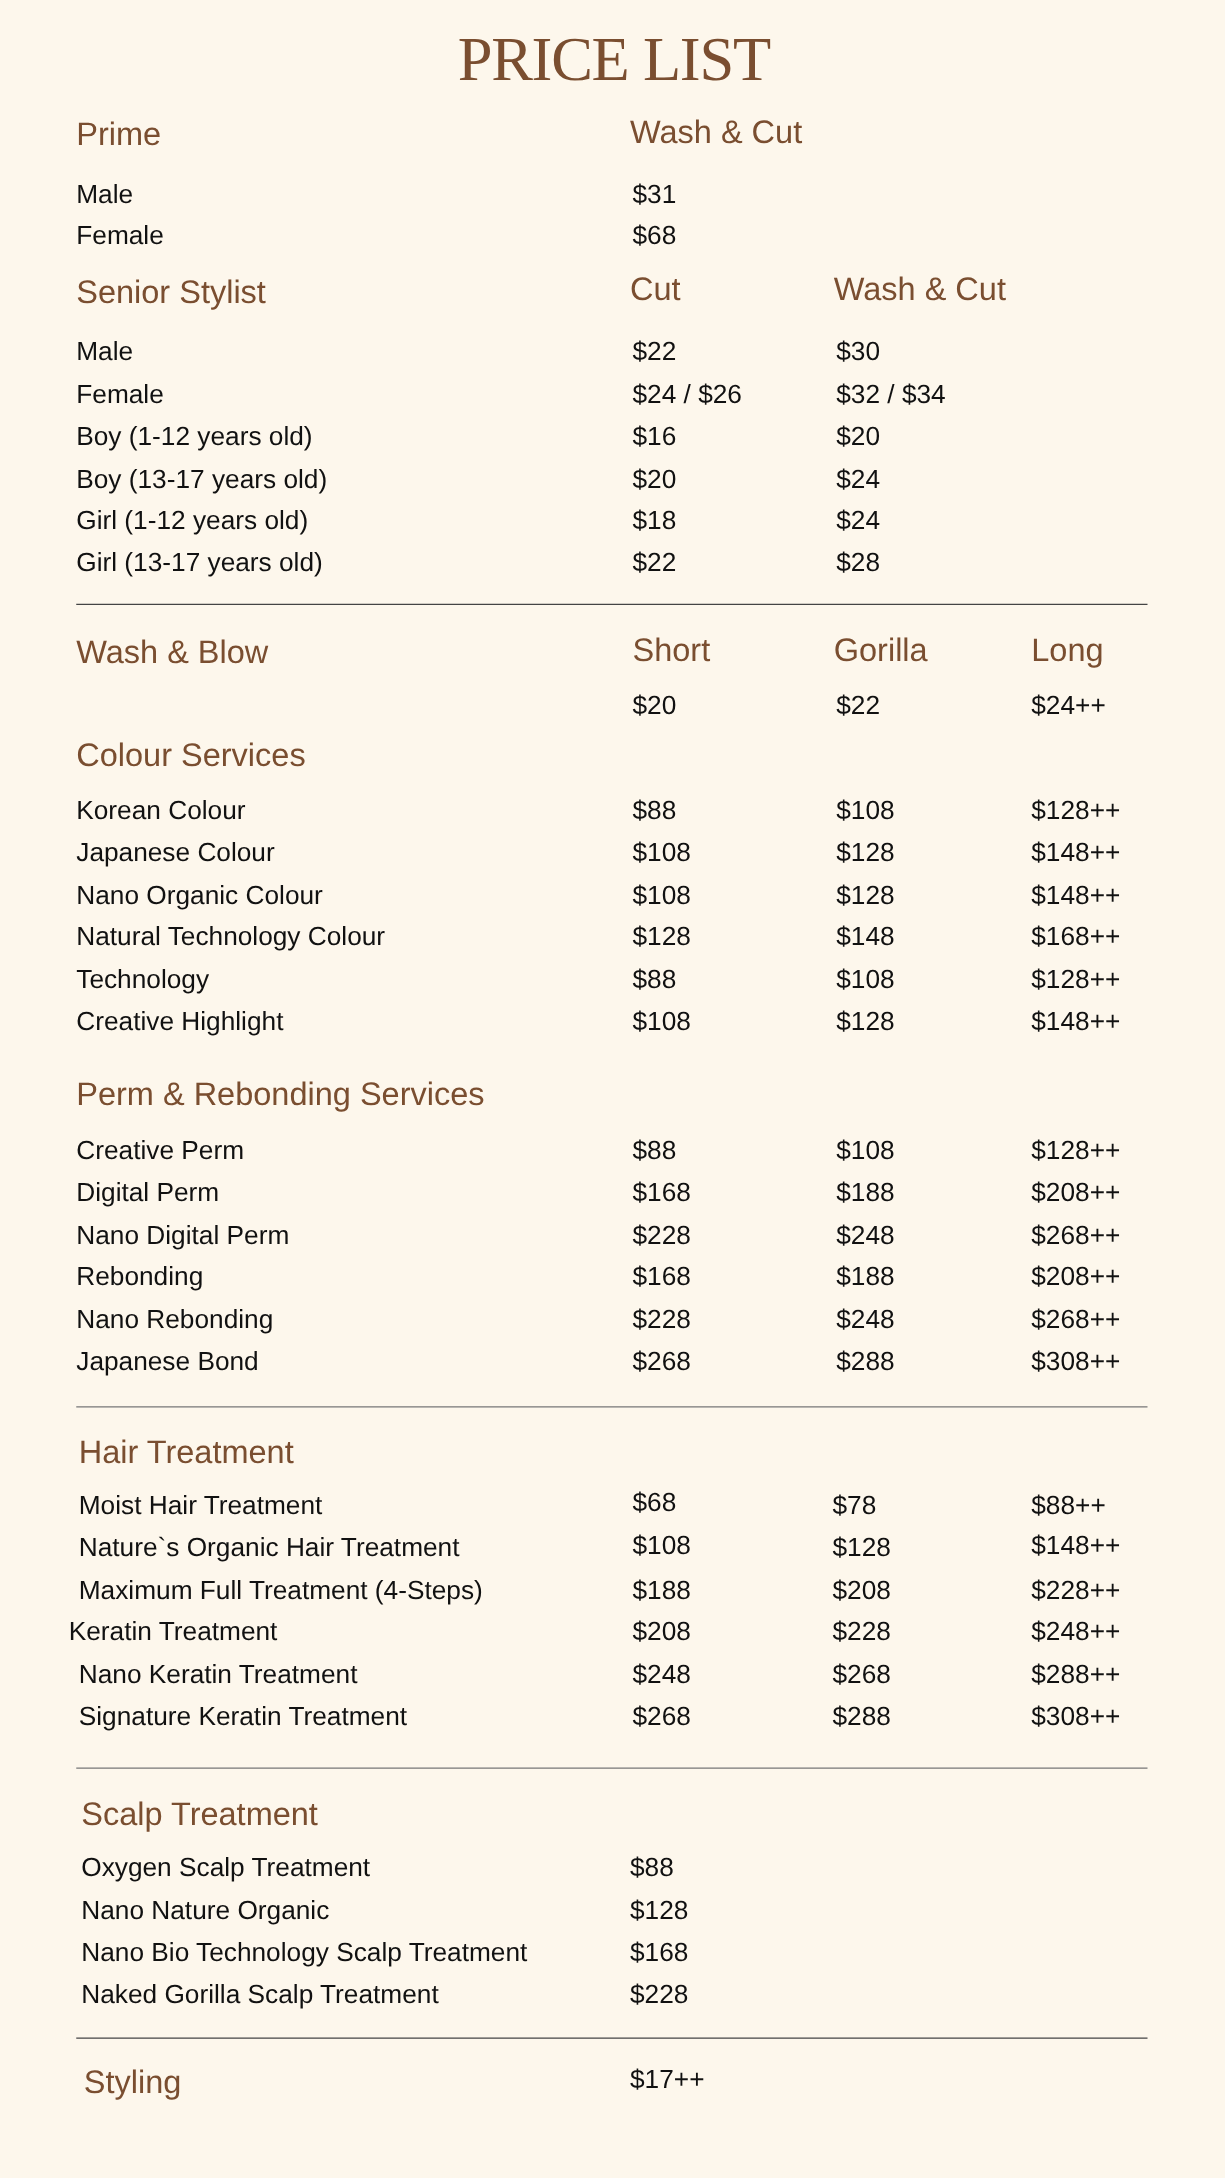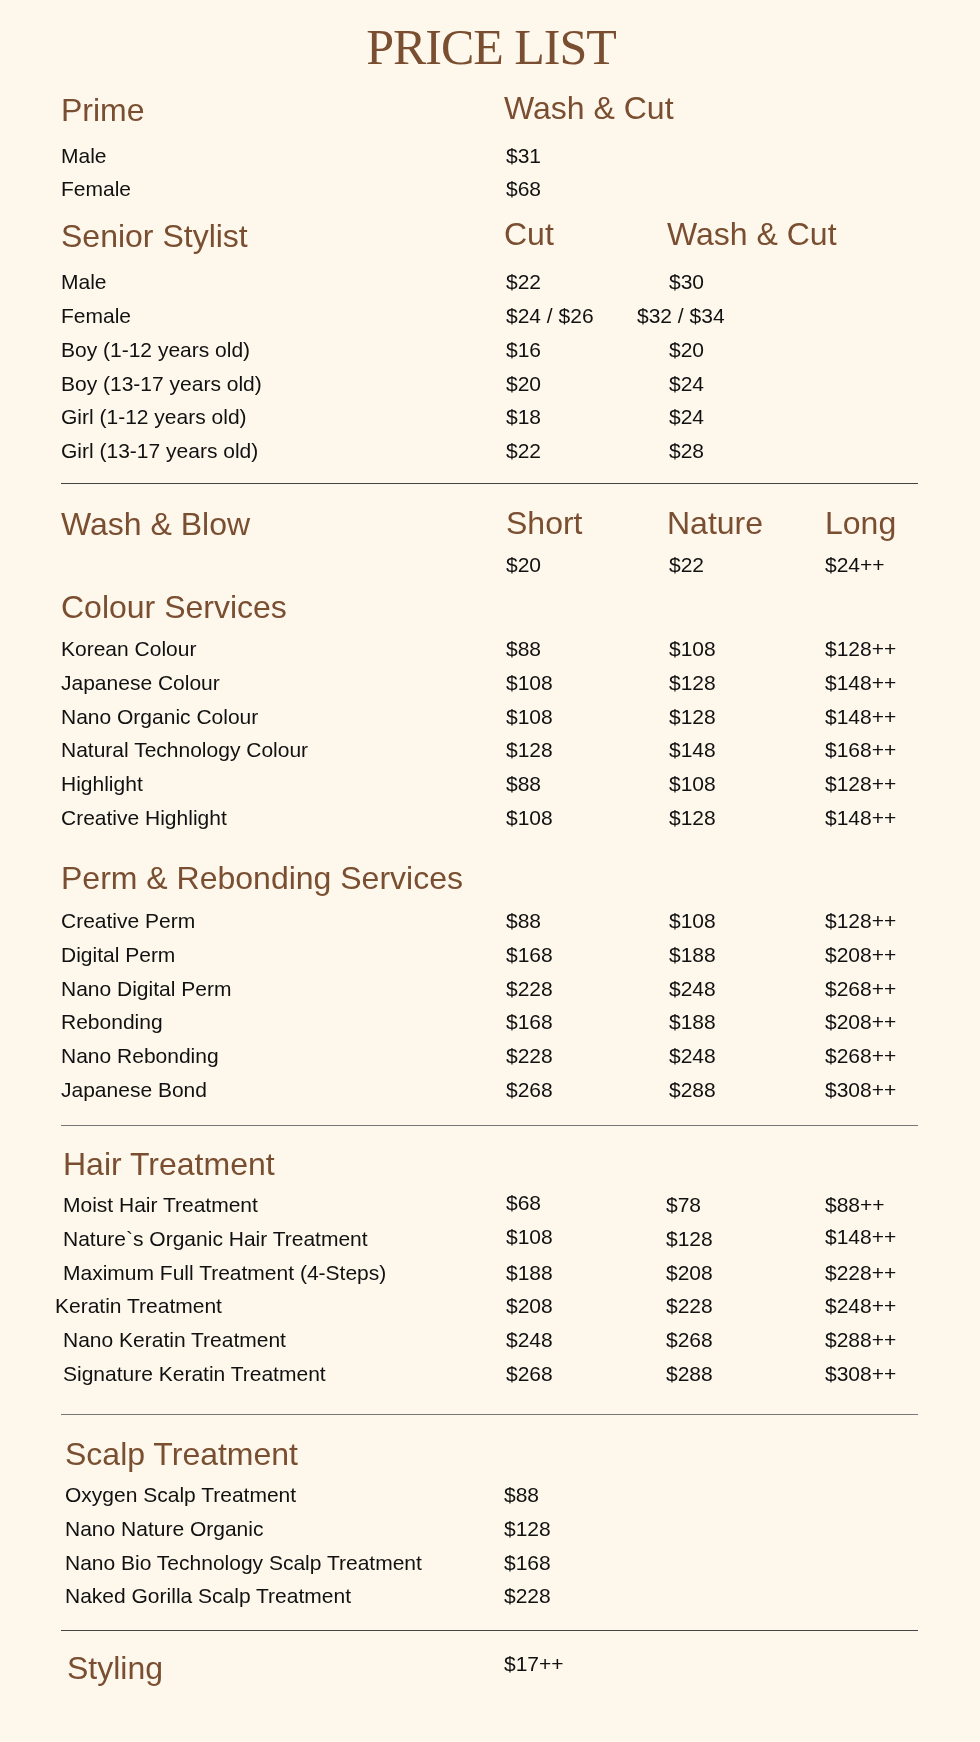--- a/index.html
+++ b/index.html
@@ -11,21 +11,21 @@
     position: relative;
     overflow: hidden;
   }
   .title {
     position: absolute; left: 1px; top: 18px; width: 980px;
     text-align: center;
     font-family: "Liberation Serif", serif;
     font-size: 50px; color: #7a4e30; letter-spacing: -1px;
   }
   .h {
-    position: absolute; font-size: 32px; color: #7a4e30; font-weight: 500;
+    position: absolute; font-size: 26px; color: #7a4e30; font-weight: 500;
   }
   .t {
     position: absolute; font-size: 21px; color: #111;
   }
   .rule {
     position: absolute; left: 61px; width: 857px; height: 0;
     border-top: 1.5px solid #444;
   }
 </style>
 </head>
@@ -41,39 +41,39 @@
 <div class="t" style="left:506px;top:177px">$68</div>
 
 <div class="h" style="left:61px;top:218px">Senior Stylist</div>
 <div class="h" style="left:504px;top:216px">Cut</div>
 <div class="h" style="left:667px;top:216px">Wash &amp; Cut</div>
 <div class="t" style="left:61px;top:270px">Male</div>
 <div class="t" style="left:506px;top:270px">$22</div>
 <div class="t" style="left:669px;top:270px">$30</div>
 <div class="t" style="left:61px;top:304px">Female</div>
 <div class="t" style="left:506px;top:304px">$24 / $26</div>
-<div class="t" style="left:637px;top:304px">$32 / $34</div>
+<div class="t" style="left:669px;top:304px">$32 / $34</div>
 <div class="t" style="left:61px;top:338px">Boy (1-12 years old)</div>
 <div class="t" style="left:506px;top:338px">$16</div>
 <div class="t" style="left:669px;top:338px">$20</div>
 <div class="t" style="left:61px;top:372px">Boy (13-17 years old)</div>
 <div class="t" style="left:506px;top:372px">$20</div>
 <div class="t" style="left:669px;top:372px">$24</div>
 <div class="t" style="left:61px;top:405px">Girl (1-12 years old)</div>
 <div class="t" style="left:506px;top:405px">$18</div>
 <div class="t" style="left:669px;top:405px">$24</div>
 <div class="t" style="left:61px;top:439px">Girl (13-17 years old)</div>
 <div class="t" style="left:506px;top:439px">$22</div>
 <div class="t" style="left:669px;top:439px">$28</div>
 
 <div class="rule" style="top:483px"></div>
 
 <div class="h" style="left:61px;top:506px">Wash &amp; Blow</div>
 <div class="h" style="left:506px;top:505px">Short</div>
-<div class="h" style="left:667px;top:505px">Nature</div>
+<div class="h" style="left:667px;top:505px">Gorilla</div>
 <div class="h" style="left:825px;top:505px">Long</div>
 <div class="t" style="left:506px;top:553px">$20</div>
 <div class="t" style="left:669px;top:553px">$22</div>
 <div class="t" style="left:825px;top:553px">$24++</div>
 
 <div class="h" style="left:61px;top:589px">Colour Services</div>
 <div class="t" style="left:61px;top:637px">Korean Colour</div>
 <div class="t" style="left:506px;top:637px">$88</div>
 <div class="t" style="left:669px;top:637px">$108</div>
 <div class="t" style="left:825px;top:637px">$128++</div>
@@ -82,21 +82,21 @@
 <div class="t" style="left:669px;top:671px">$128</div>
 <div class="t" style="left:825px;top:671px">$148++</div>
 <div class="t" style="left:61px;top:705px">Nano Organic Colour</div>
 <div class="t" style="left:506px;top:705px">$108</div>
 <div class="t" style="left:669px;top:705px">$128</div>
 <div class="t" style="left:825px;top:705px">$148++</div>
 <div class="t" style="left:61px;top:738px">Natural Technology Colour</div>
 <div class="t" style="left:506px;top:738px">$128</div>
 <div class="t" style="left:669px;top:738px">$148</div>
 <div class="t" style="left:825px;top:738px">$168++</div>
-<div class="t" style="left:61px;top:772px">Highlight</div>
+<div class="t" style="left:61px;top:772px">Technology</div>
 <div class="t" style="left:506px;top:772px">$88</div>
 <div class="t" style="left:669px;top:772px">$108</div>
 <div class="t" style="left:825px;top:772px">$128++</div>
 <div class="t" style="left:61px;top:806px">Creative Highlight</div>
 <div class="t" style="left:506px;top:806px">$108</div>
 <div class="t" style="left:669px;top:806px">$128</div>
 <div class="t" style="left:825px;top:806px">$148++</div>
 
 <div class="h" style="left:61px;top:860px">Perm &amp; Rebonding Services</div>
 <div class="t" style="left:61px;top:909px">Creative Perm</div>

